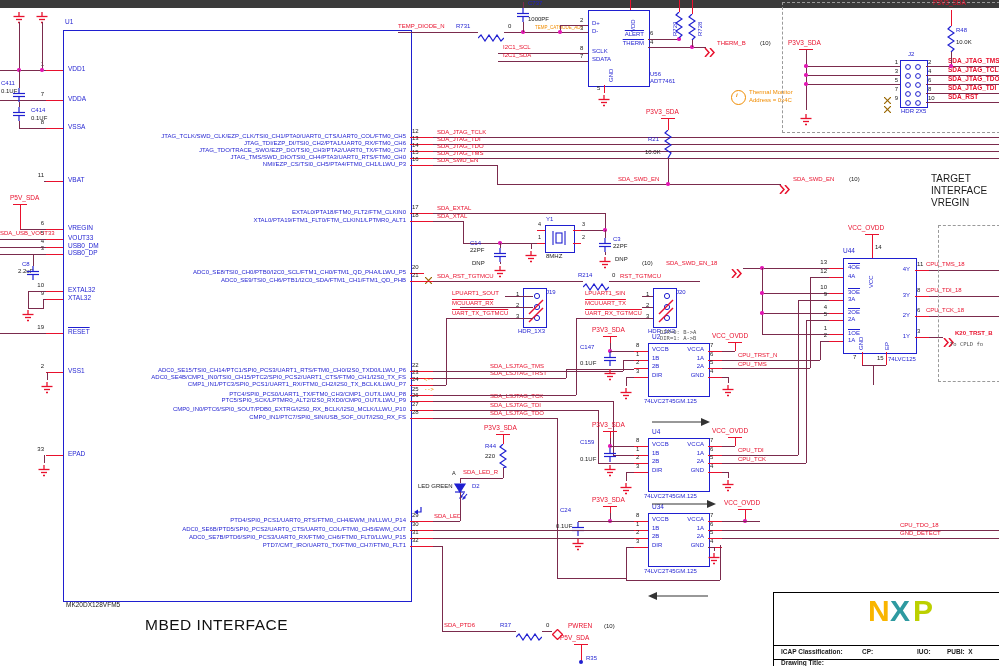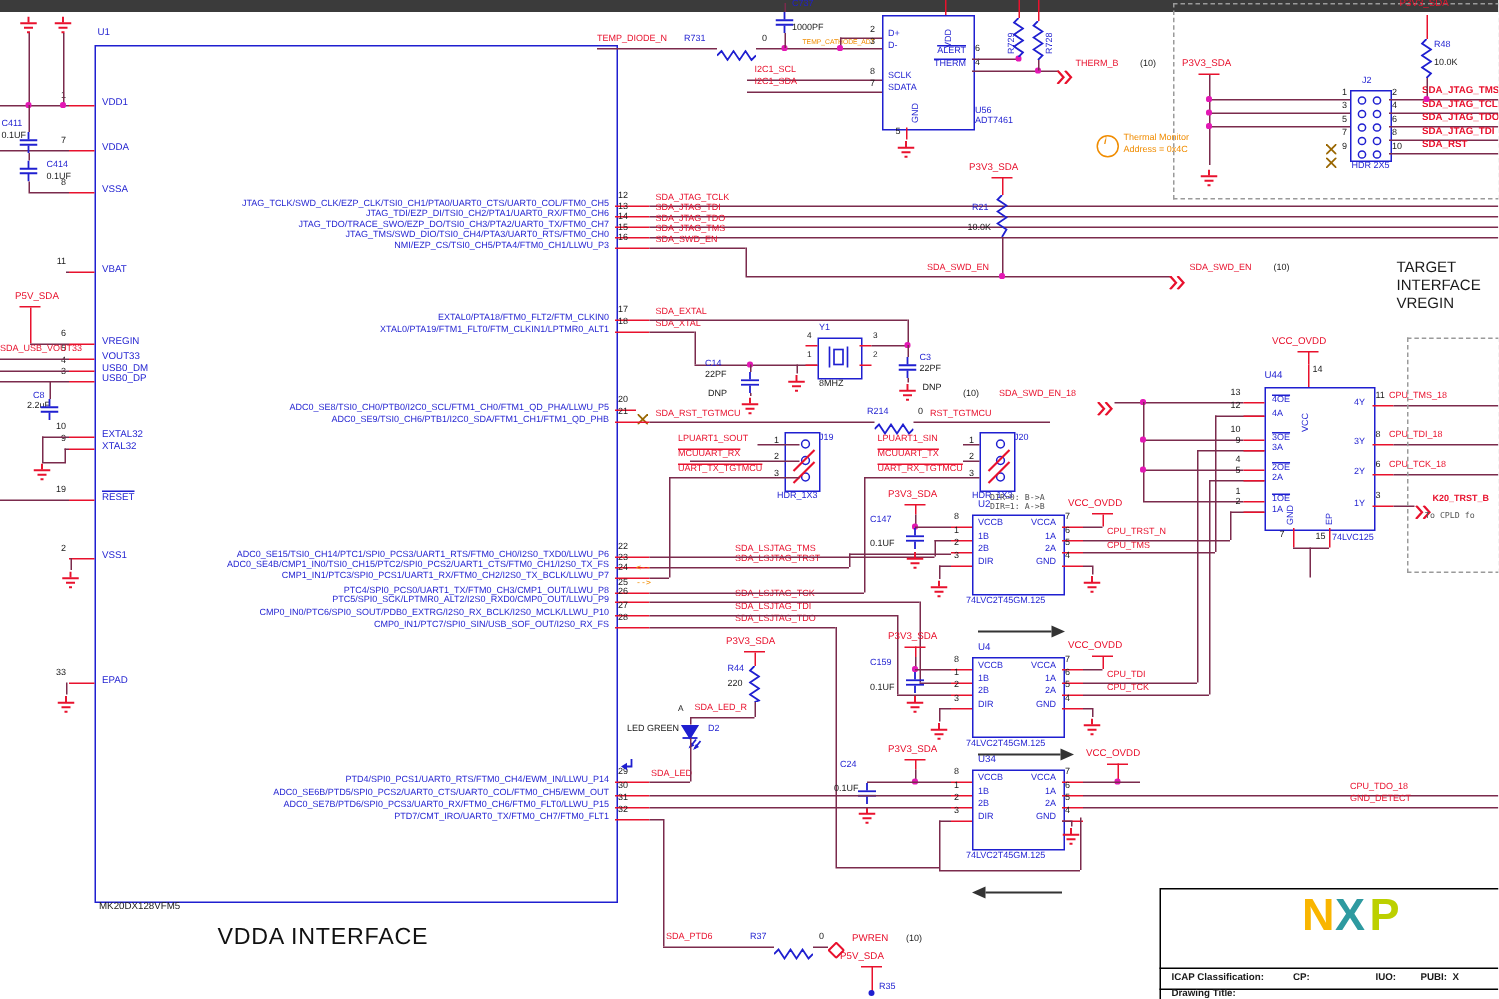--- a/index.html
+++ b/index.html
@@ -27,21 +27,21 @@
   .it{font-style:italic}
 </style>
 </head>
 <body>
 
 <div id="canvas">
     <div class="a topbar" style="left: 0px; top: 0px; width: 999px; height: 8px;"></div>
     <div class="a box " style="left: 63px; top: 30px; width: 347px; height: 570px;"></div>
     <div class="a lbl blu f7" style="left: 65px; top: 19px;">U1</div>
     <div class="a lbl blk f7" style="left: 66px; top: 602px;">MK20DX128VFM5</div>
-    <div class="a lbl cap" style="left: 145px; top: 617px;">VDDA INTERFACE</div>
+    <div class="a lbl cap" style="left: 145px; top: 617px;">MBED INTERFACE</div>
     <div class="a hw wr" style="left: 46px; top: 70px; width: 17px;"></div>
     <div class="a lbl blk f6" style="left: 30px; top: 61px; width: 14px; text-align: right;">1</div>
     <div class="a lbl blu f7" style="left: 68px; top: 66px;">VDD1</div>
     <div class="a hw wr" style="left: 46px; top: 100px; width: 17px;"></div>
     <div class="a lbl blk f6" style="left: 30px; top: 91px; width: 14px; text-align: right;">7</div>
     <div class="a lbl blu f7" style="left: 68px; top: 96px;">VDDA</div>
     <div class="a hw wr" style="left: 46px; top: 128px; width: 17px;"></div>
     <div class="a lbl blk f6" style="left: 30px; top: 119px; width: 14px; text-align: right;">8</div>
     <div class="a lbl blu f7" style="left: 68px; top: 124px;">VSSA</div>
     <div class="a hw wr" style="left: 46px; top: 181px; width: 17px;"></div>

